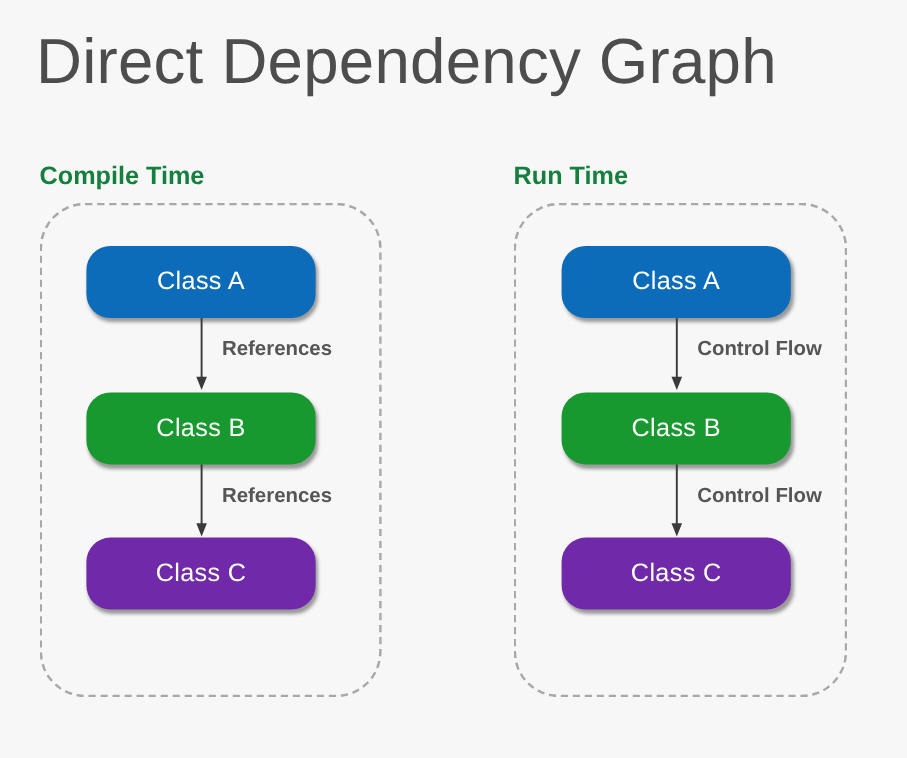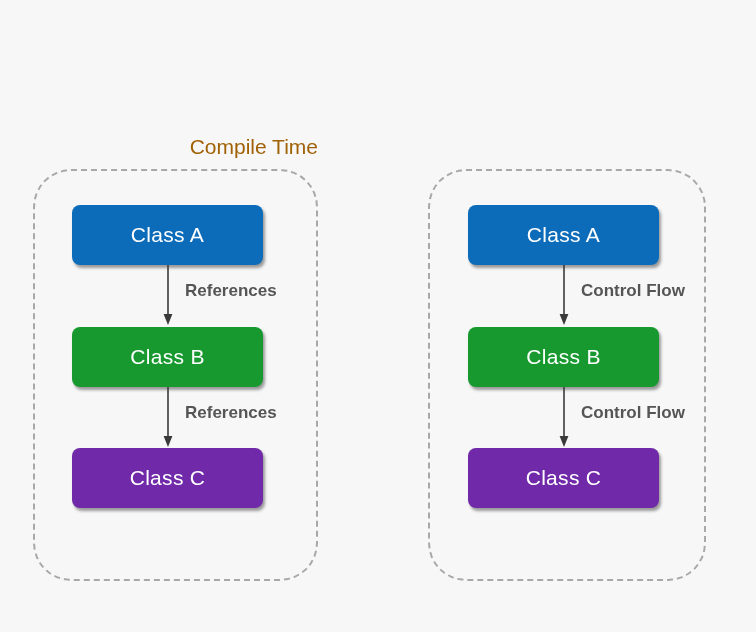--- a/index.html
+++ b/index.html
@@ -37,43 +37,43 @@
 
   
   .panel {
     position: absolute;
   }
   .panel-title {
     position: absolute;
     top: 0;
     left: 0;
     width: 100%;
-    text-align: right;
+    text-align: left;
     font-size: 21px;
-    font-weight: 400;
-    color: #a16207;
+    font-weight: 700;
+    color: #15803d;
     white-space: nowrap;
   }
   .panel-frame {
     position: absolute;
     top: 34px;
     left: 0;
     width: 100%;
     box-sizing: border-box;
     border: 2px dashed #a8a8a8;
     border-radius: 38px;
     background: transparent;
   }
 
   
   .node {
     position: absolute;
     width: 191px;
     height: 60px;
-    border-radius: 8px;
+    border-radius: 20px;
     display: flex;
     align-items: center;
     justify-content: center;
     color: #ffffff;
     font-size: 21px;
     font-weight: 400;
     letter-spacing: 0.3px;
     box-shadow: 2px 3px 3px rgba(40, 40, 40, 0.45);
     user-select: none;
   }
@@ -89,20 +89,21 @@
     font-weight: 700;
     color: #555555;
     white-space: nowrap;
   }
 </style>
 </head>
 <body>
 
 <div id="canvas">
 
+  <div class="page-title">Direct Dependency Graph</div>
 
   <div class="panel" style="left:33px; top:135px; width:285px; height:450px;">
 
     <div class="panel-title">Compile Time</div>
 
     <div class="panel-frame" style="height:412px;"></div>
 
     <div class="node" style="left:39px; top:70px; background:#0d6cb9;">
       <span>Class A</span>
     </div>
@@ -123,20 +124,21 @@
     </svg>
     <div class="edge-label" style="left:152px; top:268px;">References</div>
 
     <div class="node" style="left:39px; top:313px; background:#7029a8;">
       <span>Class C</span>
     </div>
   </div>
 
   <div class="panel" style="left:428px; top:135px; width:278px; height:450px;">
 
+    <div class="panel-title">Run Time</div>
 
     <div class="panel-frame" style="height:412px;"></div>
 
     <div class="node" style="left:40px; top:70px; background:#0d6cb9;">
       <span>Class A</span>
     </div>
 
     <svg class="connector" style="left:130px; top:130px; width:14px; height:62px;" viewBox="0 0 14 62">
       <line x1="6" y1="0" x2="6" y2="52" stroke="#3a3a3a" stroke-width="1.6"></line>
       <polygon points="6,60 1.6,49 10.4,49" fill="#3a3a3a"></polygon>

